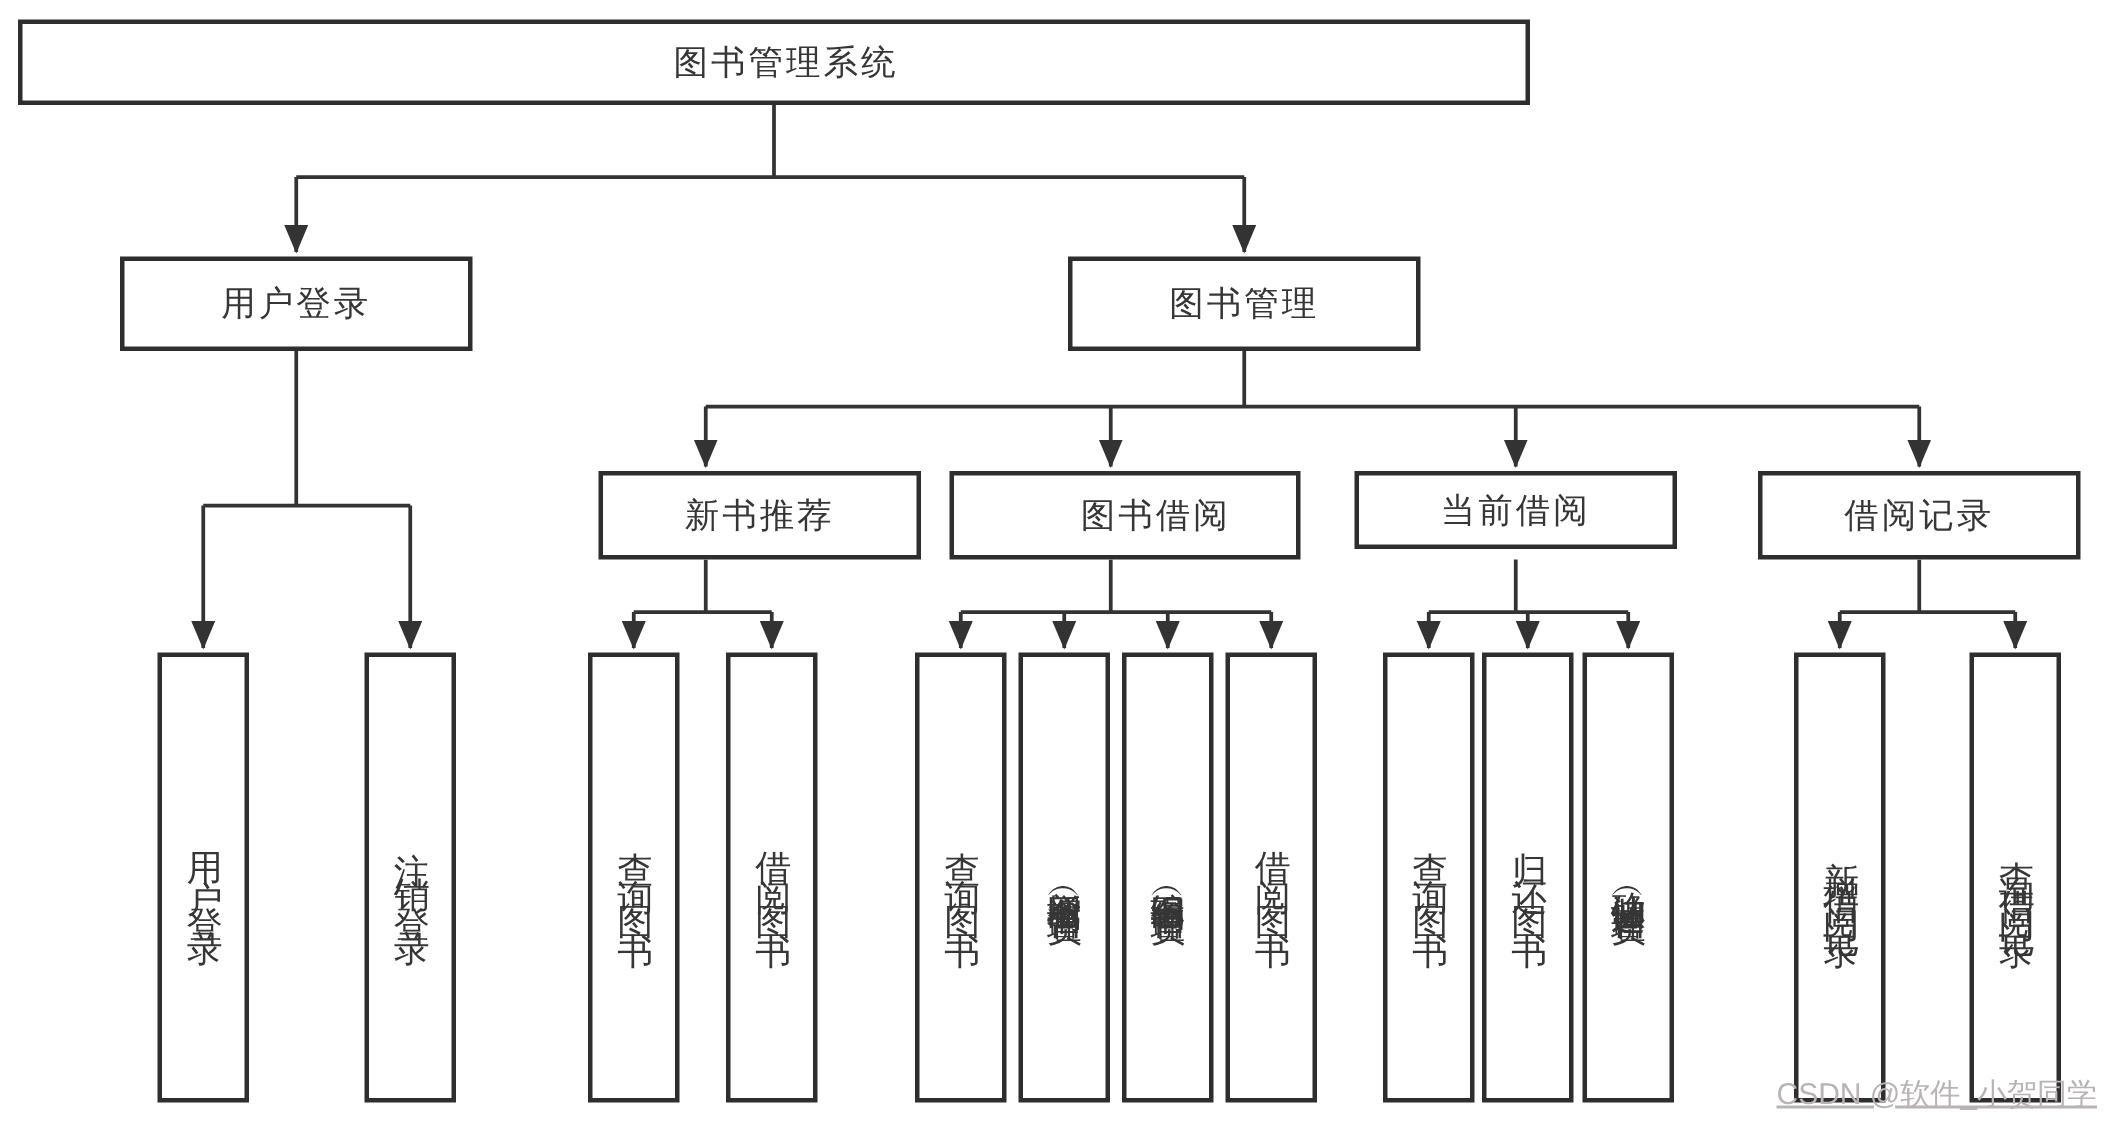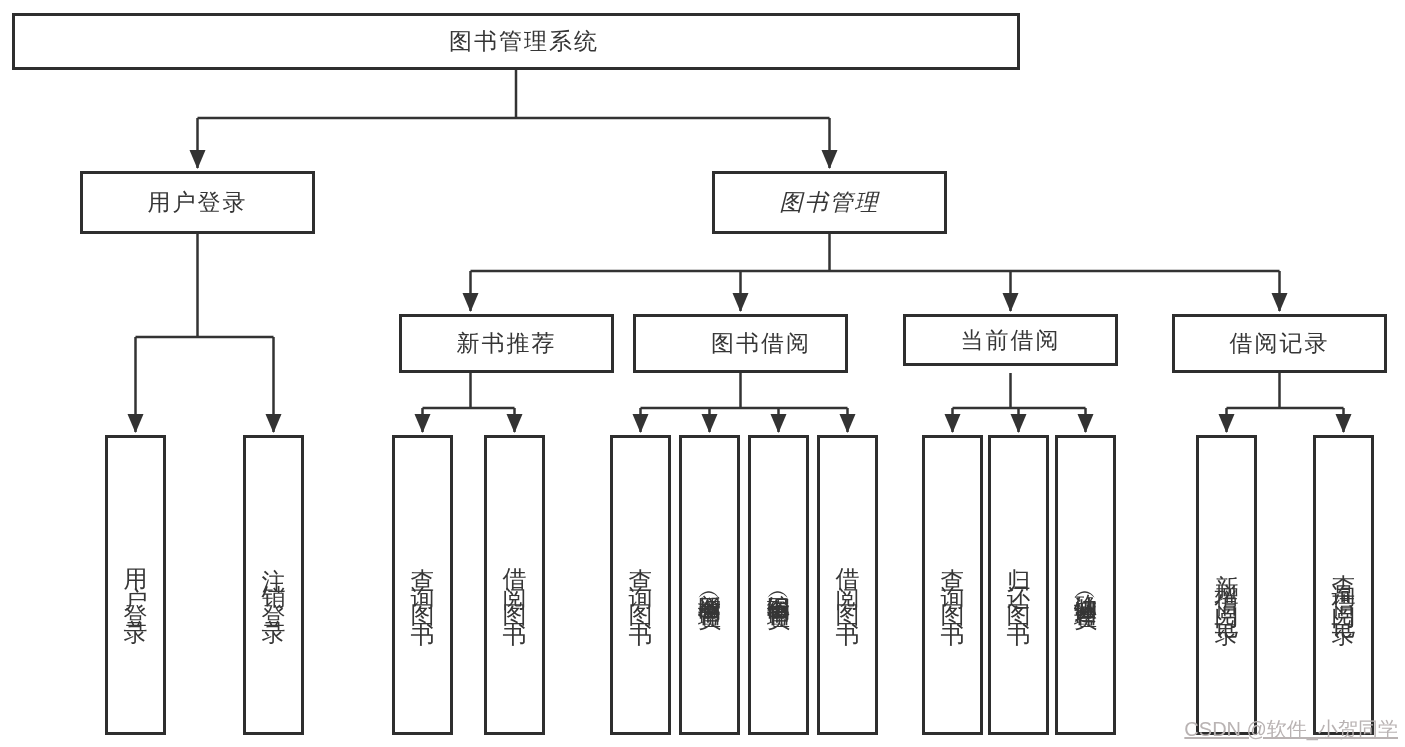--- a/index.html
+++ b/index.html
@@ -42,23 +42,23 @@
     font-size: 24px;
     line-height: 1;
   }
   .ls-wide  .lbl { letter-spacing: 18px; }
   .ls-mid   .lbl { letter-spacing: 10px; }
   .ls-tight .lbl { letter-spacing: 2px; font-size: 23px; }
 
   
   #n-root       { left: 12px;   top: 13px;  width: 1008px; height: 57px; padding-left: 16px; }
   #n-user-login { left: 80px;   top: 171px; width: 235px;  height: 63px; }
-  #n-book-mgmt  { left: 712px;  top: 171px; width: 235px;  height: 63px; font-style: italic; }
+  #n-book-mgmt  { left: 712px;  top: 171px; width: 235px;  height: 63px; }
   #n-nbr        { left: 363px;  top: 314px; width: 215px;  height: 59px; margin-left: 36px; }
-  #n-bb         { left: 633px;  top: 314px; width: 215px;  height: 59px; padding-left: 41px; }
+  #n-bb         { left: 633px;  top: 314px; width: 234px;  height: 59px; padding-left: 41px; }
   #n-cb         { left: 903px;  top: 314px; width: 215px;  height: 52px; }
   #n-br         { left: 1172px; top: 314px; width: 215px;  height: 59px; }
 
   .leaf { top: 435px; height: 300px; width: 61px; }
   #l-user-login { left: 105px;  }
   #l-logout     { left: 243px;  }
   #l-nbr-query  { left: 392px;  }
   #l-nbr-borrow { left: 484px;  }
   #l-bb-query   { left: 610px;  }
   #l-bb-add     { left: 679px;  }

